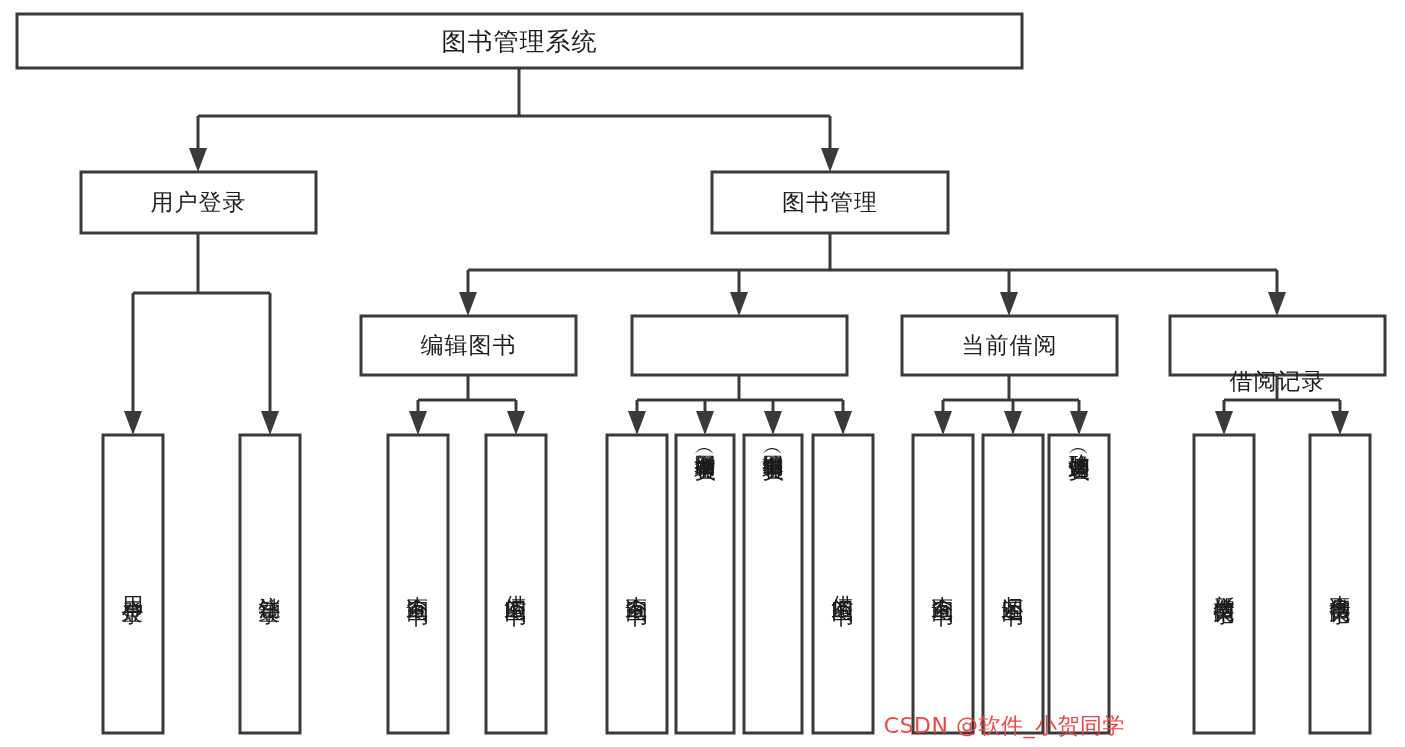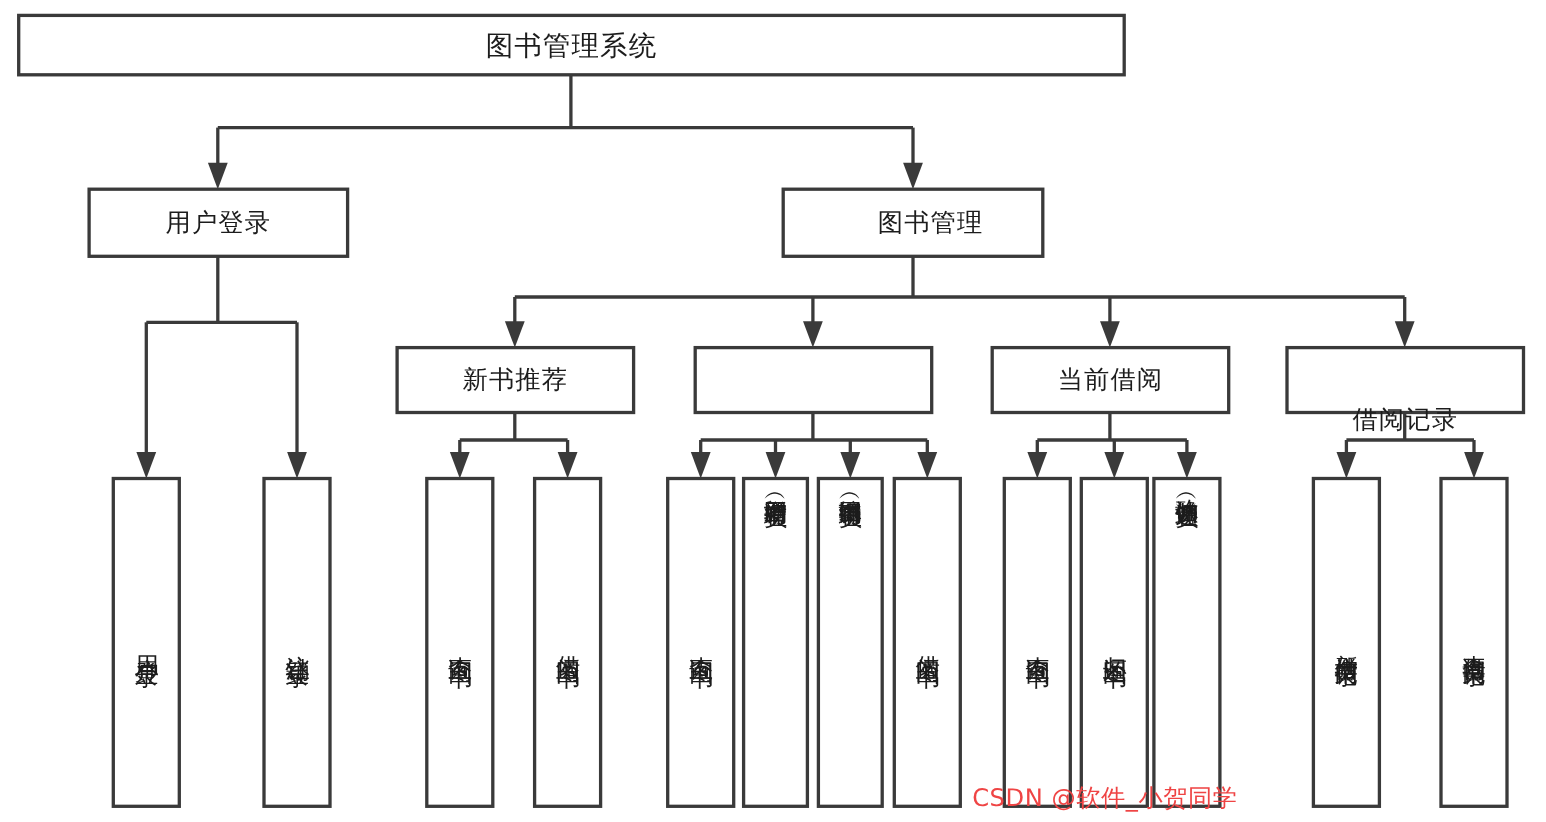--- a/index.html
+++ b/index.html
@@ -186,26 +186,26 @@
     </g>
   </svg>
 
   <div class="hlabel-wrap" style="left:17px; top:14px; width:1005px; height:54px;">
     <span class="hlabel-text" style="font-size:25px;">图书管理系统</span>
   </div>
 
   <div class="hlabel-wrap" style="left:81px; top:172px; width:235px; height:61px;">
     <span class="hlabel-text">用户登录</span>
   </div>
-  <div class="hlabel-wrap" style="left:712px; top:172px; width:236px; height:61px;padding-left:16px;">
+  <div class="hlabel-wrap" style="left:712px; top:172px; width:236px; height:61px;">
     <span class="hlabel-text">图书管理</span>
   </div>
 
   <div class="hlabel-wrap" style="left:361px; top:316px; width:215px; height:59px;">
-    <span class="hlabel-text">新书推荐</span>
+    <span class="hlabel-text">编辑图书</span>
   </div>
   <div class="hlabel-wrap" style="left:902px; top:316px; width:215px; height:59px;border-radius:20px;">
     <span class="hlabel-text">当前借阅</span>
   </div>
   <div class="hlabel-wrap" style="left:1170px; top:316px; width:215px; height:59px;margin-top:36px;">
     <span class="hlabel-text">借阅记录</span>
   </div>
 
   <div class="vlabel-wrap" style="left:103px; top:435px; width:60px; height:298px;">
     <span class="vlabel-text">用户登录</span>

